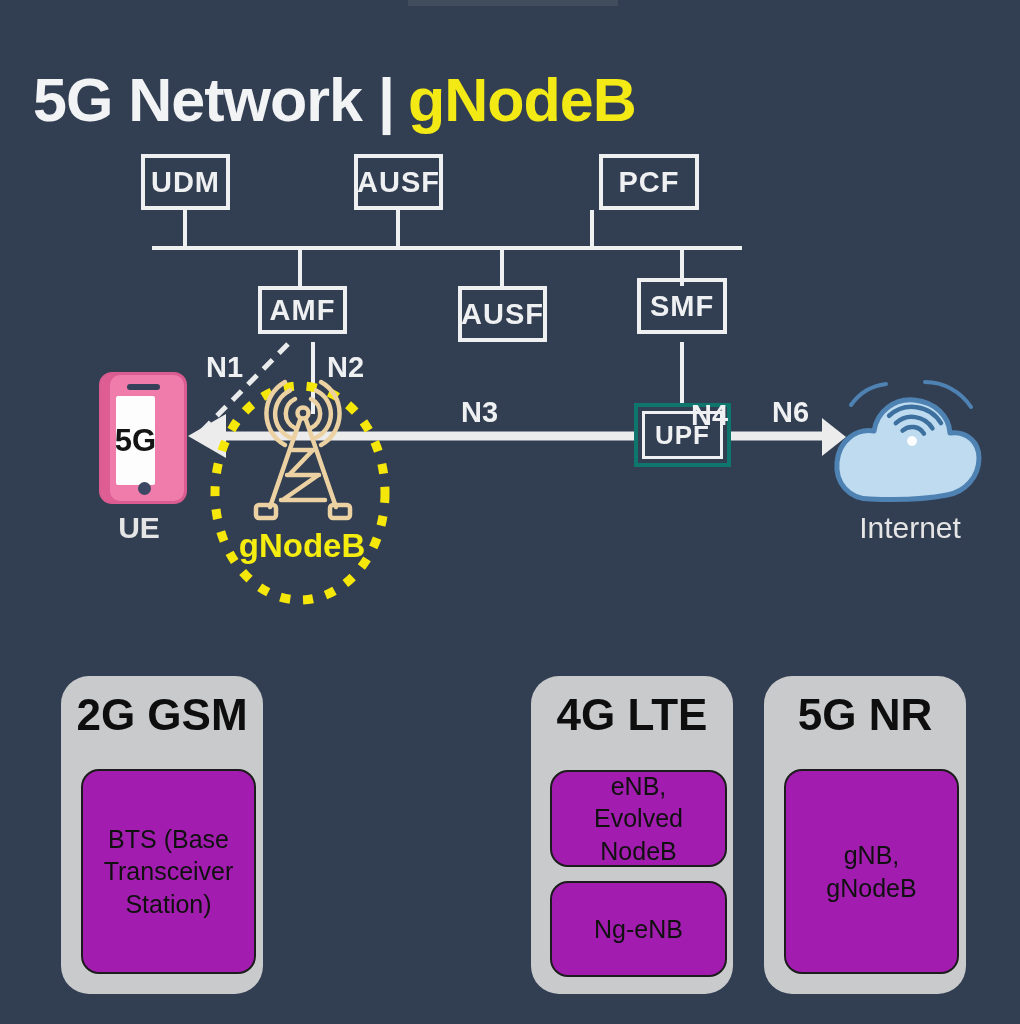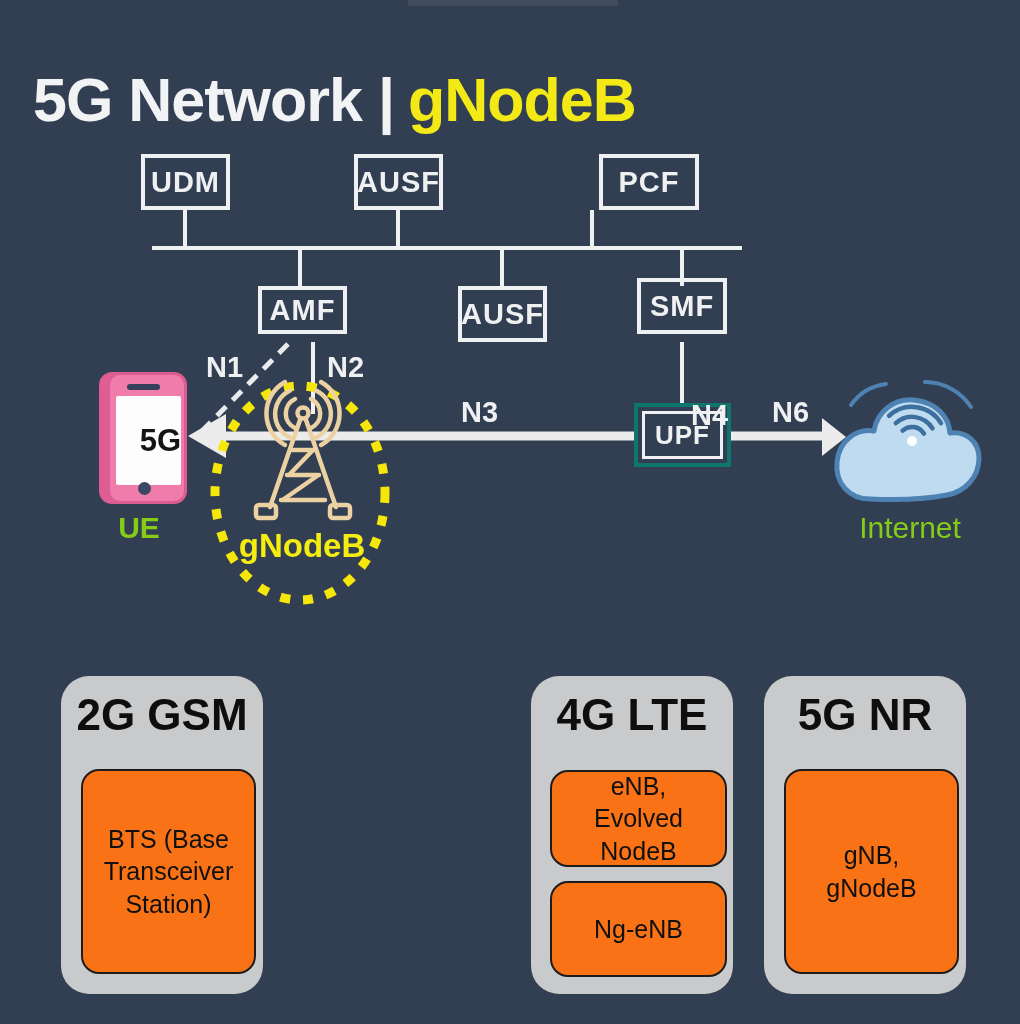--- a/index.html
+++ b/index.html
@@ -43,39 +43,39 @@
   #lbl-n3{left:461px;top:396px;}
   #lbl-n4{left:691px;top:351px;margin-top:48px;}
   #lbl-n6{left:772px;top:396px;}
 
   
   #phone{position:absolute;left:99px;top:372px;width:88px;height:132px;background:#f07cab;
          border:3px solid #db5c90;border-radius:13px;box-shadow:inset 8px 0 0 #de5d92;
          box-sizing:border-box;}
   #phone .speaker{position:absolute;left:25px;top:9px;width:33px;height:6px;
                   background:#35415a;border-radius:3px;}
-  #phone .screen{position:absolute;left:14px;top:21px;width:65px;height:89px;background:#fdfdfd;
-                 border-radius:2px;display:flex;align-items:center;justify-content:flex-end;
+  #phone .screen{position:absolute;left:14px;top:21px;width:39px;height:89px;background:#fdfdfd;
+                 border-radius:2px;display:flex;align-items:center;justify-content:center;
                  font-size:31px;font-weight:bold;color:#141414;}
   #phone .home{position:absolute;left:36px;bottom:6px;width:13px;height:13px;
                border-radius:50%;background:#3b4763;}
 
   
-  .nodelabel{position:absolute;color:#84cc16;font-size:30px;font-weight:600;text-align:center;}
+  .nodelabel{position:absolute;color:#e5e5e5;font-size:30px;font-weight:600;text-align:center;}
   #lbl-ue{left:104px;top:511px;width:70px;}
   #lbl-internet{left:835px;top:511px;width:150px;font-weight:500;}
   #lbl-gnodeb{left:222px;top:527px;width:160px;font-size:33px;font-weight:bold;color:#f5ec10;}
 
   
   .card{position:absolute;top:676px;width:202px;height:318px;background:#c9cacb;
         border-radius:28px;}
   #card-0{left:61px;} #card-1{left:296px;} #card-2{left:531px;} #card-3{left:764px;}
   .card-title{margin:14px 0 0 0;text-align:center;font-size:44px;font-weight:bold;
               color:#0e0e0e;}
-  .inner{position:absolute;background:#f97316;border:2.5px solid #1c1c1c;border-radius:18px;
+  .inner{position:absolute;background:#a21caf;border:2.5px solid #1c1c1c;border-radius:18px;
          display:flex;align-items:center;justify-content:center;text-align:center;
          color:#101010;font-size:25px;line-height:1.3;padding:0 12px;box-sizing:border-box;}
   .inner.tall{left:20px;top:93px;width:175px;height:205px;}
   .inner.half1{left:19px;top:94px;width:177px;height:97px;}
   .inner.half2{left:19px;top:205px;width:177px;height:96px;}
 </style>
 </head>
 <body>
 
 <div id="canvas">

